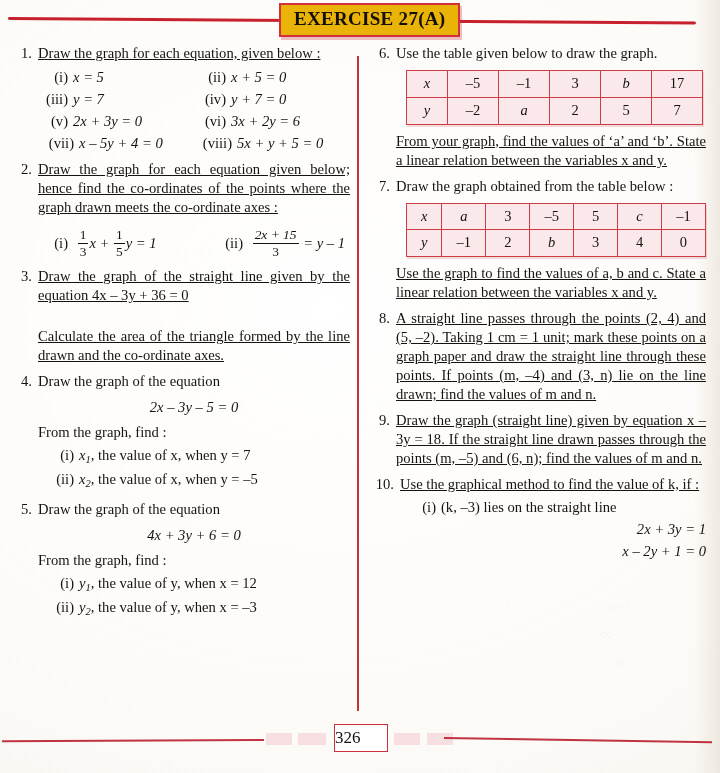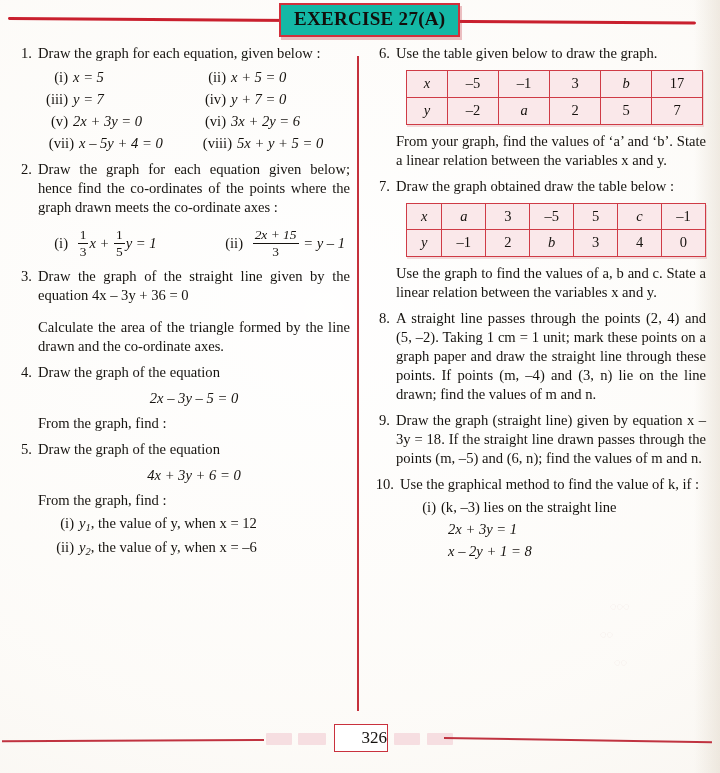--- a/index.html
+++ b/index.html
@@ -42,21 +42,21 @@
     background: #c9202e;
     transform: rotate(0.38deg);
     transform-origin: left center;
     border-radius: 2px;
   }
   .exercise-badge {
     position: absolute;
     left: 279px;
     top: 3px;
     padding: 3px 13px 5px 13px;
-    background: #14b8a6;
+    background: #eab308;
     border: 2px solid #d2303c;
     box-shadow: 2px 3px 0 rgba(196,45,58,0.30);
     z-index: 4;
   }
   .exercise-badge .txt {
     font-family: "Liberation Serif", serif;
     font-weight: bold;
     font-size: 19px;
     letter-spacing: 0.3px;
     color: #120f0c;
@@ -88,21 +88,21 @@
   }
   .q-num {
     flex: 0 0 auto;
     width: 22px;
     text-align: right;
     padding-right: 6px;
     white-space: nowrap;
   }
   .q-num.wide { width: 26px; }
   .q-body { flex: 1 1 auto; }
-  .just { text-align: justify; text-align-last: left; }
+  .just { text-align: justify; text-align-last: left; text-decoration: underline; }
   .para { margin-bottom: 4px; }
   .gap-top { margin-top: 7px; }
 
   
   .sub-grid {
     display: grid;
     grid-template-columns: 158px 1fr;
     column-gap: 0px;
     row-gap: 4px;
     margin-top: 5px;
@@ -115,21 +115,21 @@
   .sub .lbl.w4 { min-width: 36px; }
 
   .sub-list { margin-top: 4px; }
   .sub-line { margin: 3px 0 3px 10px; }
   .sub-line .lbl { display: inline-block; min-width: 26px; text-align: right; padding-right: 5px; }
 
   .eq-center {
     text-align: center;
     margin: 7px 0 6px 0;
   }
-  .eq-indent { margin: 3px 0 3px 48px; }
+  .eq-indent { margin: 3px 0 3px 48px; text-align: right; }
 
   i, .it { font-style: italic; }
   .sub-script { font-size: 0.72em; vertical-align: -0.28em; font-style: italic; }
 
   
   .frac {
     display: inline-block;
     vertical-align: middle;
     text-align: center;
     margin: 0 1px;
@@ -210,21 +210,21 @@
   .page-num-box {
     position: absolute;
     left: 334px;
     top: 724px;
     width: 52px;
     height: 26px;
     border: 1.8px solid #c9313d;
     background: #ffffff;
     display: flex;
     align-items: center;
-    justify-content: flex-end;
+    justify-content: flex-start;
   }
   .page-num-box .n {
     font-size: 17px;
     font-family: "Liberation Serif", serif;
     color: #14110e;
   }
 
   
   .ghost {
     position: absolute;
@@ -297,45 +297,53 @@
             <i>= y – 1</i>
           </div>
         </div>
       </div>
     </div>
 
     <div class="q gap-top">
       <div class="q-num">3.</div>
       <div class="q-body">
         <div class="just para">Draw the graph of the straight line given by the equation 4x – 3y + 36 = 0</div>
-        <div class="just" style="margin-top:13px;">Calculate the area of the triangle formed by the line drawn and the co-ordinate axes.</div>
+        <div class="just" style="margin-top:22px;">Calculate the area of the triangle formed by the line drawn and the co-ordinate axes.</div>
       </div>
     </div>
 
     <div class="q gap-top">
       <div class="q-num">4.</div>
       <div class="q-body">
         <div>Draw the graph of the equation</div>
         <div class="eq-center"><i>2x – 3y – 5 = 0</i></div>
         <div>From the graph, find :</div>
+        <div class="sub-list">
+          <div class="sub-line">
+            <span class="lbl">(i)</span><i>x</i><span class="sub-script">1</span><span>, the value of x, when y = 7</span>
+          </div>
+          <div class="sub-line">
+            <span class="lbl">(ii)</span><i>x</i><span class="sub-script">2</span><span>, the value of x, when y = –5</span>
+          </div>
+        </div>
       </div>
     </div>
 
     <div class="q">
       <div class="q-num">5.</div>
       <div class="q-body">
         <div>Draw the graph of the equation</div>
         <div class="eq-center"><i>4x + 3y + 6 = 0</i></div>
         <div>From the graph, find :</div>
         <div class="sub-list">
           <div class="sub-line">
             <span class="lbl">(i)</span><i>y</i><span class="sub-script">1</span><span>, the value of y, when x = 12</span>
           </div>
           <div class="sub-line">
-            <span class="lbl">(ii)</span><i>y</i><span class="sub-script">2</span><span>, the value of y, when x = –6</span>
+            <span class="lbl">(ii)</span><i>y</i><span class="sub-script">2</span><span>, the value of y, when x = –3</span>
           </div>
         </div>
       </div>
     </div>
 
   </div>
 
   <div class="col col-right">
 
     <div class="q">
@@ -364,21 +372,21 @@
           </tbody>
             </table>
         </div>
         <div class="just">From your graph, find the values of ‘a’ and ‘b’. State a linear relation between the variables x and y.</div>
       </div>
     </div>
 
     <div class="q gap-top">
       <div class="q-num">7.</div>
       <div class="q-body">
-        <div>Draw the graph obtained draw the table below :</div>
+        <div>Draw the graph obtained from the table below :</div>
         <div class="tbl-wrap">
           <table class="data t7">
             <tbody>
                 <tr>
               <td class="hdr first">x</td>
               <td class="hdr">a</td>
               <td>3</td>
               <td>–5</td>
               <td>5</td>
               <td class="hdr">c</td>
@@ -416,21 +424,21 @@
 
     <div class="q gap-top">
       <div class="q-num wide">10.</div>
       <div class="q-body">
         <div class="just">Use the graphical method to find the value of k, if :</div>
         <div class="sub-list">
           <div class="sub-line">
             <span class="lbl">(i)</span><span>(k, –3) lies on the straight line</span>
           </div>
           <div class="eq-indent"><i>2x + 3y = 1</i></div>
-          <div class="eq-indent"><i>x – 2y + 1 = 8</i></div>
+          <div class="eq-indent"><i>x – 2y + 1 = 0</i></div>
         </div>
       </div>
     </div>
 
   </div>
 
   <div class="ghost" style="left:610px; top:600px;">◌◌◌</div>
   <div class="ghost" style="left:600px; top:628px;">◌◌</div>
   <div class="ghost" style="left:614px; top:656px;">◌◌</div>
 

